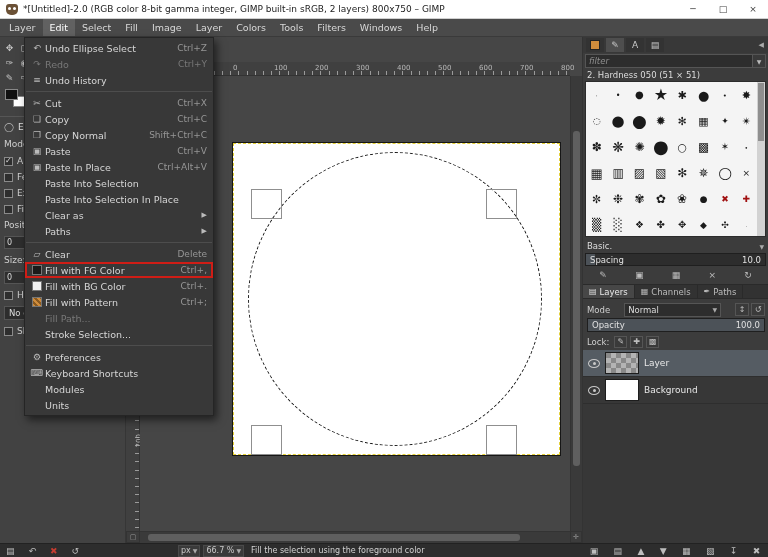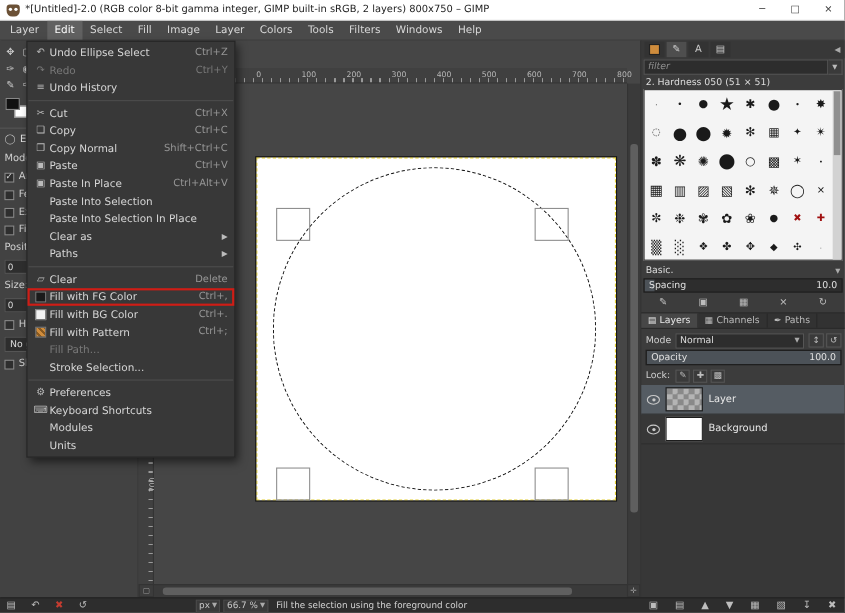--- a/index.html
+++ b/index.html
@@ -81,21 +81,21 @@
 .spin{position:relative;background:#2d2d2d;border:1px solid #1f1f1f;display:flex;align-items:center;justify-content:space-between;padding:0 4px;color:#e0e0e0;font-size:8.5px;overflow:hidden;}
 .spin .fill{position:absolute;left:0;top:0;bottom:0;background:#4c5258;}
 .spin span{position:relative;z-index:1;}
 .spacing-row{position:absolute;left:2px;top:216px;right:2px;height:13px;}
 .brush-actions{position:absolute;left:2px;top:231px;right:2px;height:14px;display:flex;justify-content:space-around;align-items:center;}
 .sicon{font-size:9px;color:#bdbdbd;}
 .layer-tabs{position:absolute;left:0;top:247px;width:100%;height:15px;display:flex;background:#323232;border-top:1px solid #2a2a2a;border-bottom:1px solid #2a2a2a;}
 .ltab{display:flex;align-items:center;gap:3px;padding:0 6px;font-size:8.5px;color:#bbb;border-right:1px solid #2a2a2a;}
 .ltab.sel{background:#474747;color:#e8e8e8;}
 .ltico{font-size:8px;}
-.mode-row{position:absolute;left:4px;top:265px;right:3px;height:15px;display:flex;align-items:center;gap:4px;font-size:8.5px;}
+.mode-row{position:absolute;left:4px;top:265px;right:3px;height:15px;display:flex;align-items:center;gap:14px;font-size:8.5px;}
 .mode-select{flex:1;height:14px;background:#2d2d2d;border:1px solid #555;display:flex;align-items:center;justify-content:space-between;padding:0 3px;color:#ddd;}
 .mini-btns{display:flex;gap:2px;}
 .mini-btns .sicon{width:14px;height:13px;background:#3a3a3a;border:1px solid #555;display:flex;align-items:center;justify-content:center;font-size:8px;}
 .opacity-row{position:absolute;left:4px;top:281px;right:3px;height:14px;}
 .lock-row{position:absolute;left:4px;top:298px;right:3px;height:13px;display:flex;align-items:center;gap:5px;font-size:8.5px;}
 .lock-btns{display:flex;gap:3px;}
 .lock-btns .sicon{width:13px;height:12px;background:#3a3a3a;border:1px solid #555;display:flex;align-items:center;justify-content:center;font-size:8px;}
 .layers-list{position:absolute;left:0;top:313px;right:0;bottom:0;background:#373737;}
 .layer-row{height:27px;display:flex;align-items:center;gap:5px;padding:0 5px;border-bottom:1px solid #2e2e2e;}
 .layer-row.sel{background:#555c63;}

